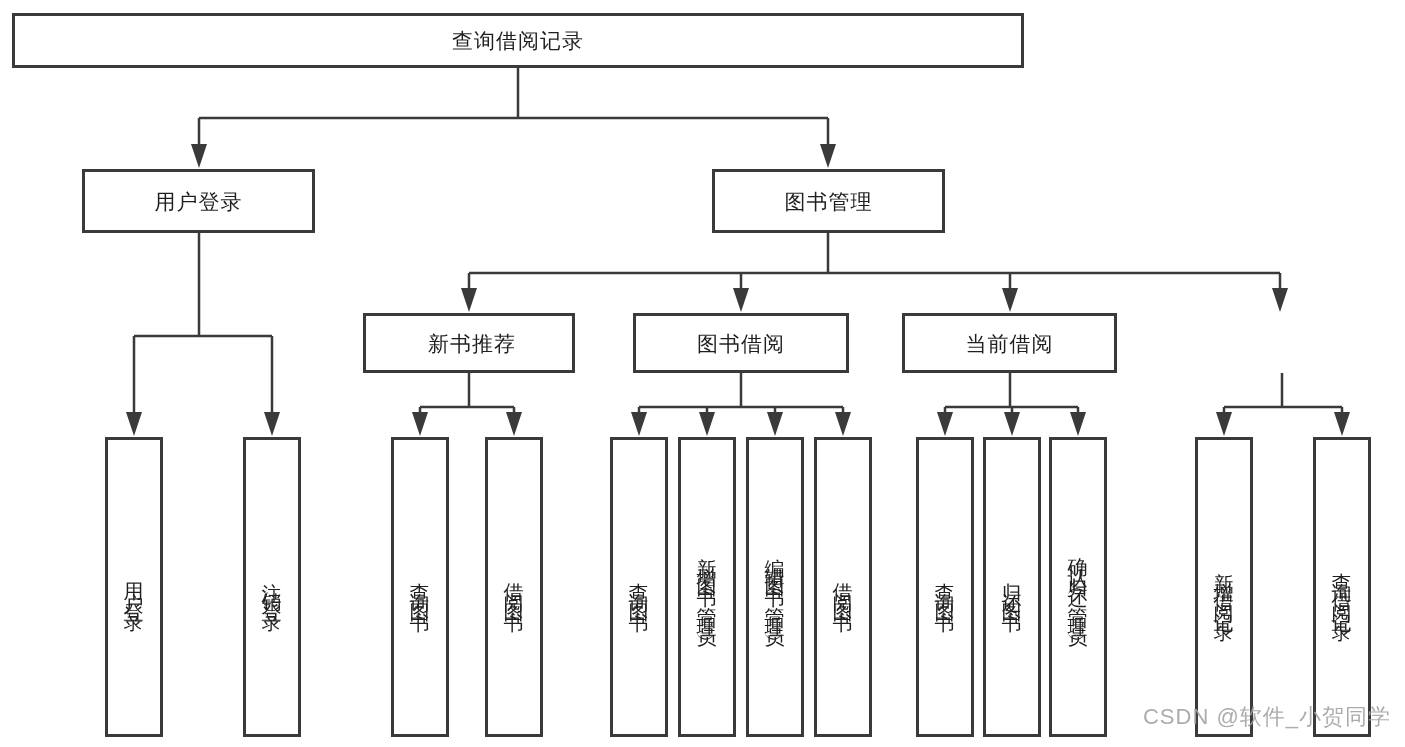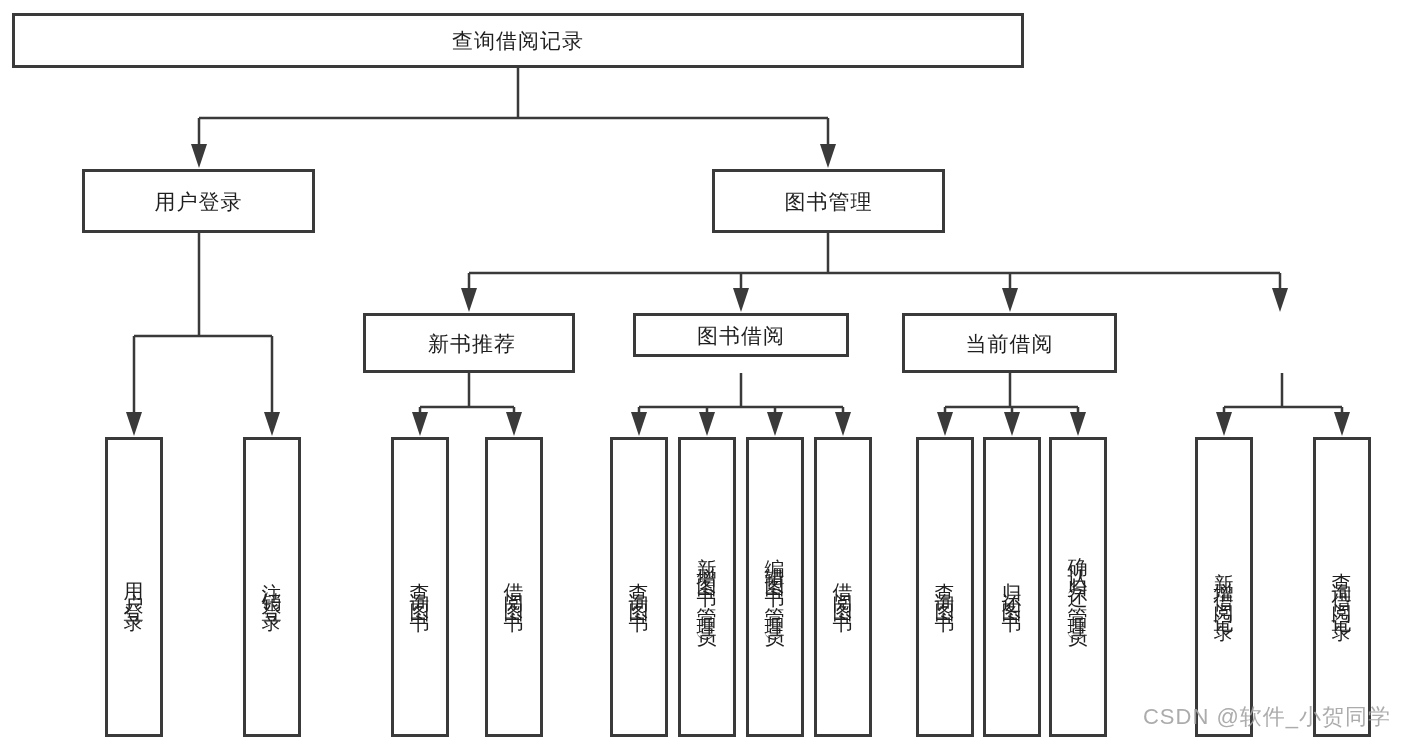--- a/index.html
+++ b/index.html
@@ -96,21 +96,21 @@
       <use href="#ah" transform="translate(1342,436)"></use>
     </g>
   </svg>
 
   <div class="node hbox" style="left:12px; top:13px; width:1012px; height:55px;">查询借阅记录</div>
 
   <div class="node hbox" style="left:82px; top:169px; width:233px; height:64px;">用户登录</div>
   <div class="node hbox" style="left:712px; top:169px; width:233px; height:64px;">图书管理</div>
 
   <div class="node hbox" style="left:363px; top:313px; width:212px; height:60px;padding-left:6px;">新书推荐</div>
-  <div class="node hbox" style="left:633px; top:313px; width:216px; height:44px;">图书借阅</div>
+  <div class="node hbox" style="left:633px; top:313px; width:216px; height:60px;">图书借阅</div>
   <div class="node hbox" style="left:902px; top:313px; width:215px; height:60px;">当前借阅</div>
 
   <div class="node vbox" style="left:105px; top:437px; width:58px; height:300px;">用户登录</div>
   <div class="node vbox" style="left:243px; top:437px; width:58px; height:300px;">注销登录</div>
 
   <div class="node vbox" style="left:391px; top:437px; width:58px; height:300px;">查询图书</div>
   <div class="node vbox" style="left:485px; top:437px; width:58px; height:300px;">借阅图书</div>
 
   <div class="node vbox" style="left:610px; top:437px; width:58px; height:300px;">查询图书</div>
   <div class="node vbox" style="left:678px; top:437px; width:58px; height:300px;">新增图书（管理员）</div>

